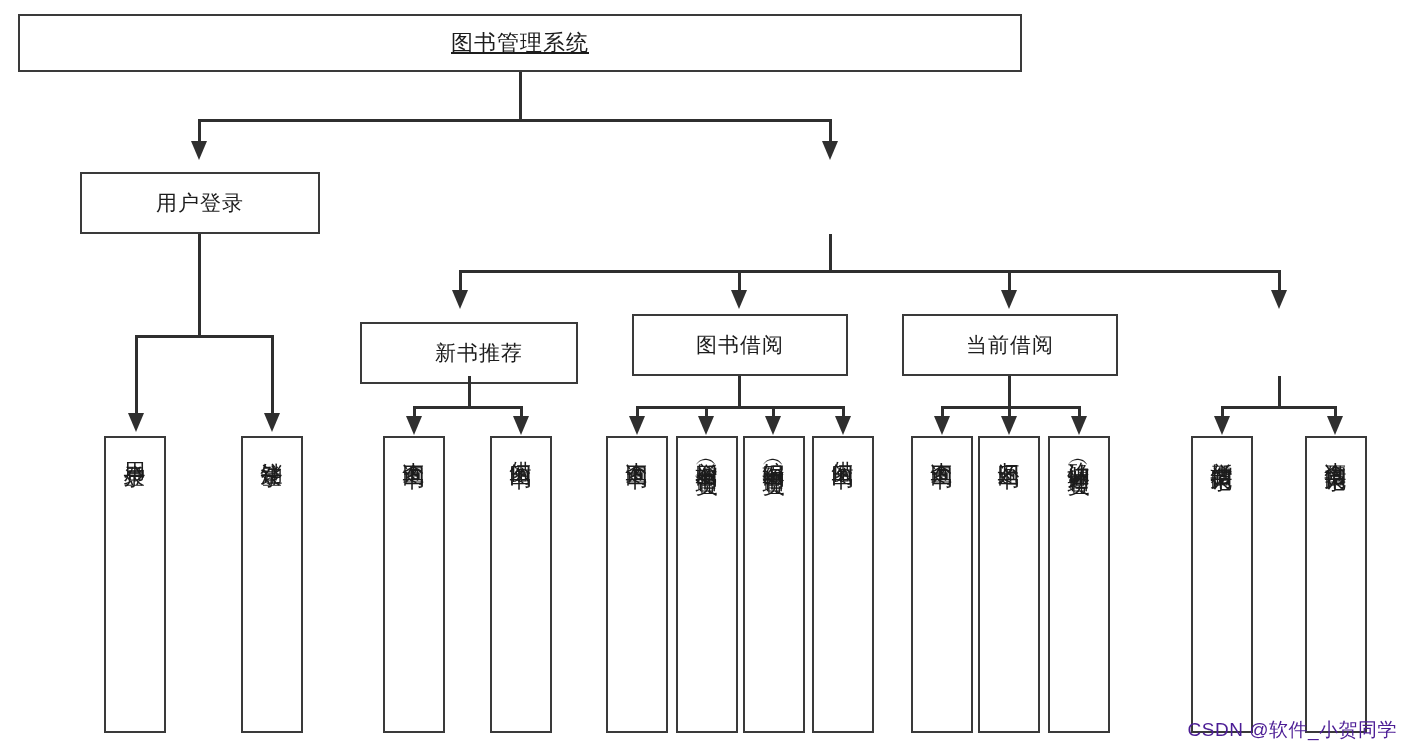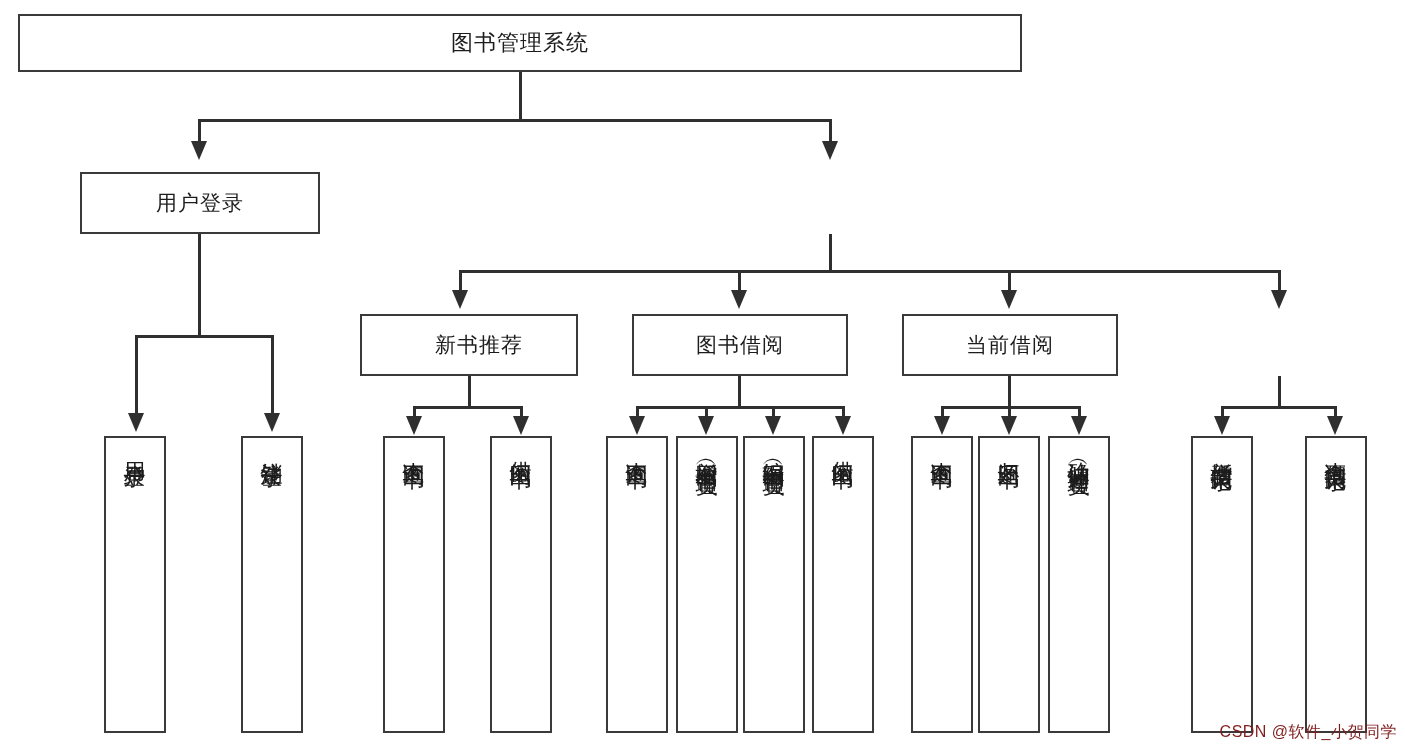--- a/index.html
+++ b/index.html
@@ -29,21 +29,21 @@
     justify-content: center;
     color: #1c1c1c;
   }
   .node .lbl {
     font-size: 21px;
     line-height: 1.15;
     letter-spacing: 1px;
     white-space: nowrap;
   }
   
-  .node.root .lbl { font-size: 22px; }
+  .node.root .lbl { font-size: 22px; text-decoration: underline; }
   
   .node.vert {
     align-items: flex-start;
     justify-content: center;
     padding-top: 6px;
   }
   .node.vert .lbl {
     writing-mode: vertical-rl;
     text-orientation: upright;
     font-size: 22px;
@@ -65,22 +65,22 @@
     height: 0;
     border-left: 8px solid transparent;
     border-right: 8px solid transparent;
     border-top: 19px solid #2f2f2f;
   }
   
   #watermark {
     position: absolute;
     right: 8px;
     bottom: 4px;
-    font-size: 16px;
-    color: #7f1d1d;
+    font-size: 19px;
+    color: #4c1d95;
     letter-spacing: 0.5px;
     white-space: nowrap;
     font-family: "Liberation Sans", "DejaVu Sans", sans-serif;
   }
 </style>
 </head>
 <body>
 
 <div id="canvas">
 
@@ -111,21 +111,21 @@
   <div class="ln h" style="left:459px; top:270px; width:822px; height:3px;"></div>
   <div class="ln v" style="left:459px; top:270px; width:3px; height:22px;"></div>
   <div class="arrow" style="left:452px; top:290px;"></div>
   <div class="ln v" style="left:738px; top:270px; width:3px; height:22px;"></div>
   <div class="arrow" style="left:731px; top:290px;"></div>
   <div class="ln v" style="left:1008px; top:270px; width:3px; height:22px;"></div>
   <div class="arrow" style="left:1001px; top:290px;"></div>
   <div class="ln v" style="left:1278px; top:270px; width:3px; height:22px;"></div>
   <div class="arrow" style="left:1271px; top:290px;"></div>
 
-  <div class="node" style="left:360px; top:314px; width:218px; height:62px;padding-left:20px;">
+  <div class="node" style="left:360px; top:322px; width:218px; height:62px;padding-left:20px;">
     <span class="lbl">新书推荐</span>
   </div>
   <div class="node" style="left:632px; top:314px; width:216px; height:62px;">
     <span class="lbl">图书借阅</span>
   </div>
   <div class="node" style="left:902px; top:314px; width:216px; height:62px;">
     <span class="lbl">当前借阅</span>
   </div>
 
   <div class="ln v" style="left:468px; top:376px; width:3px; height:32px;"></div>

